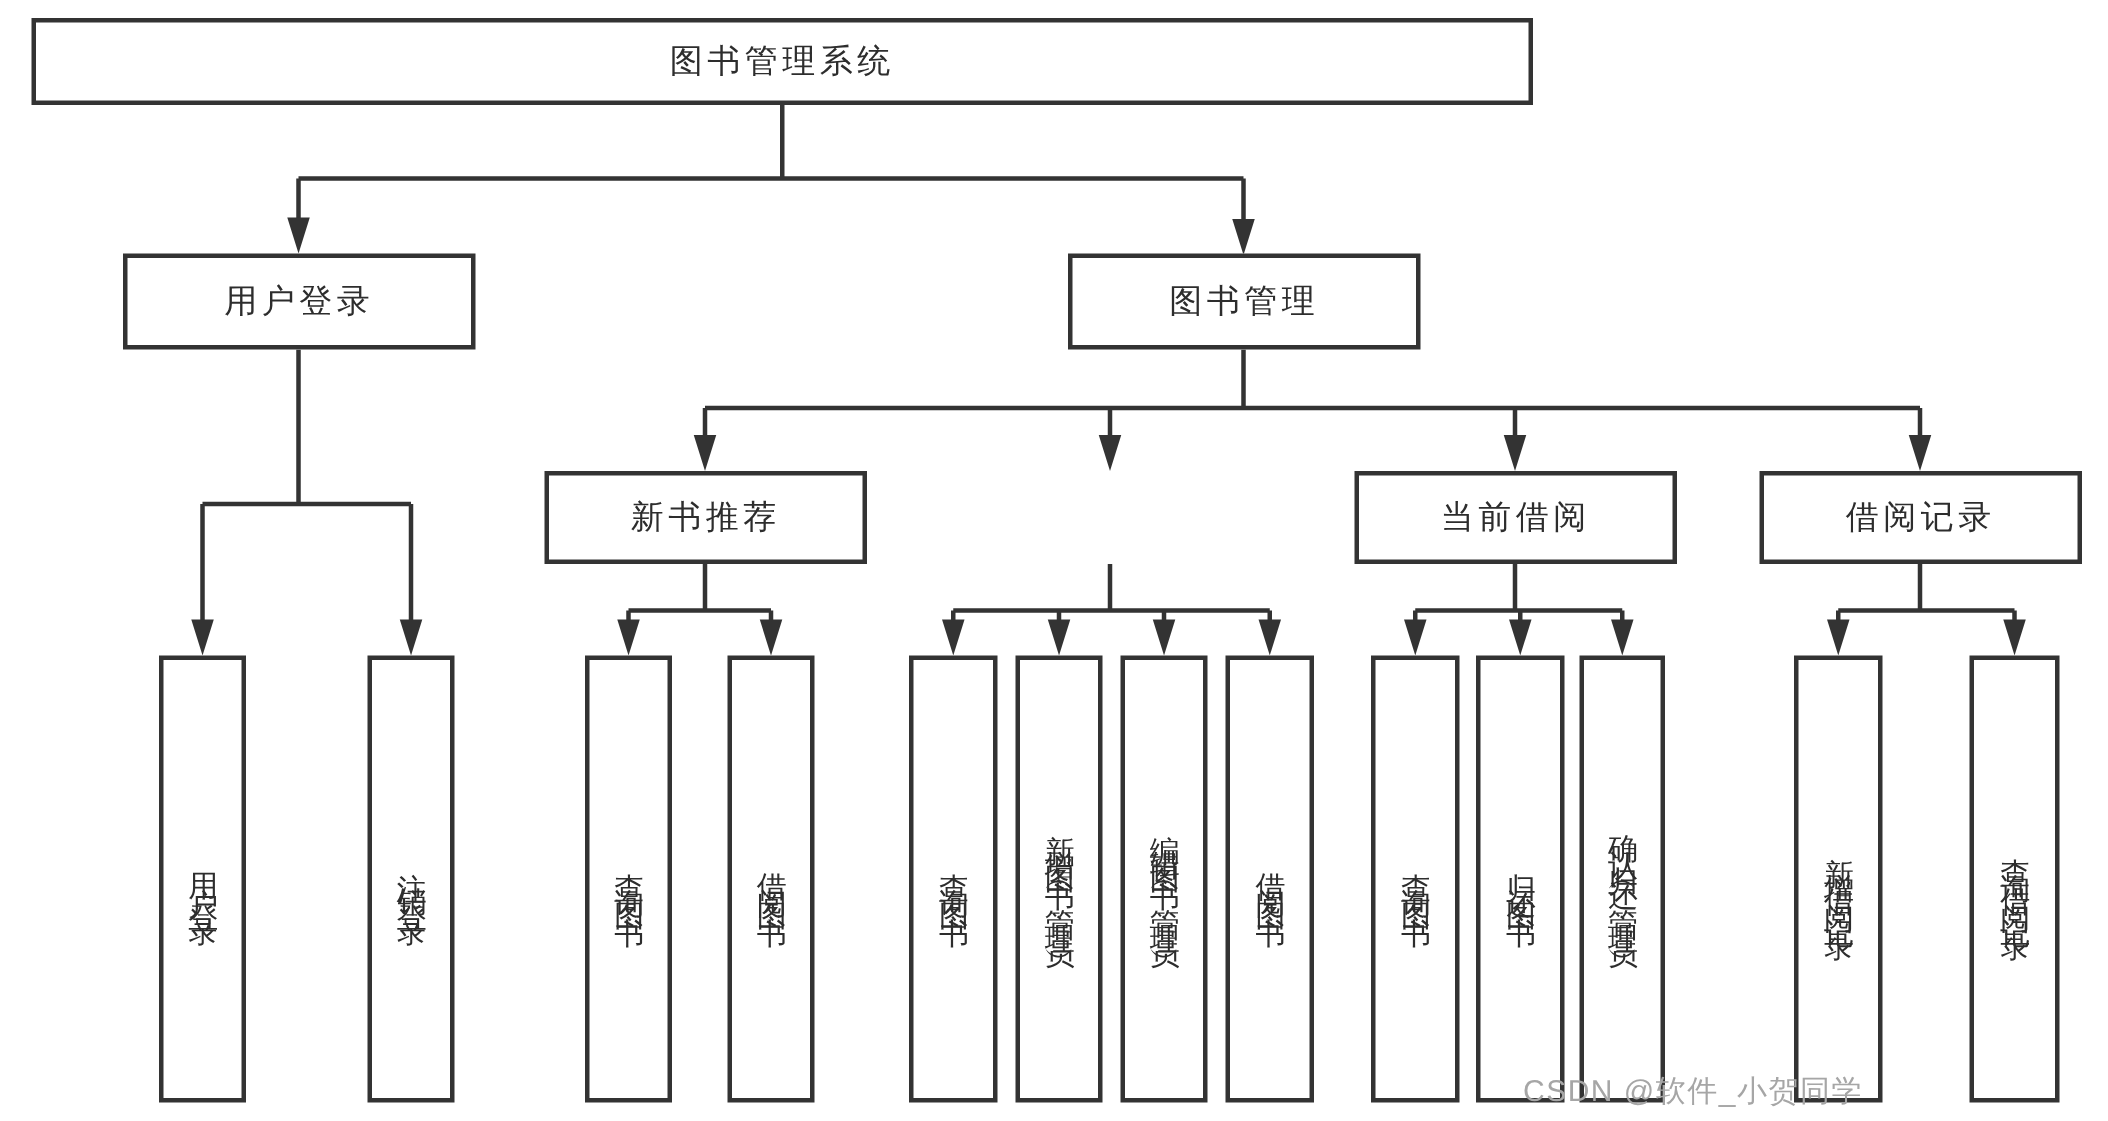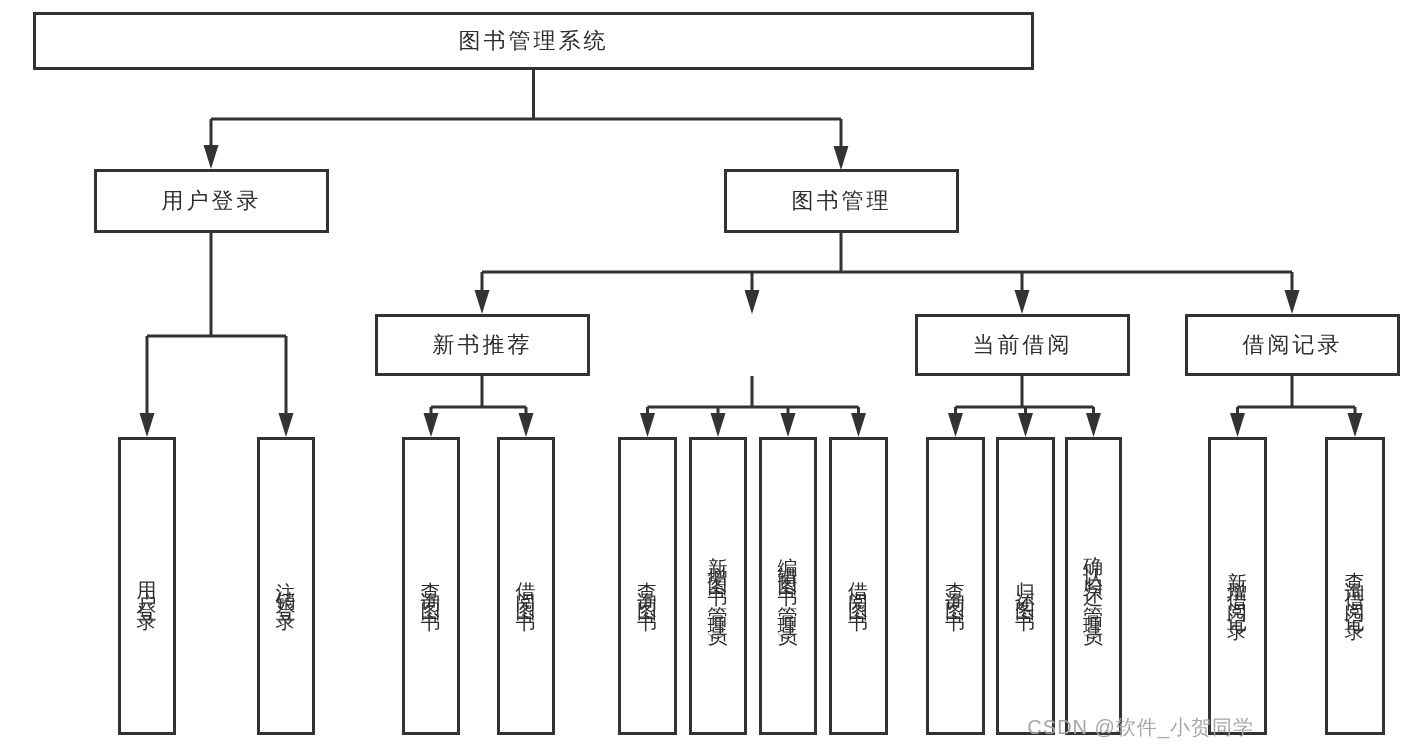--- a/index.html
+++ b/index.html
@@ -1,20 +1,20 @@
 <!DOCTYPE html>
 <html><head>
 <meta charset="utf-8">
 <style>
   html,body{margin:0;padding:0;background:#ffffff;}
   body{
     font-family:"Liberation Sans",sans-serif;
     width:1405px;height:747px;position:relative;overflow:hidden;
   }
-  .diagram{position:absolute;left:0;top:0;width:1254px;height:747px;margin-left:12px;}
+  .diagram{position:absolute;left:0;top:0;width:1254px;height:747px;}
   .connectors{position:absolute;left:0;top:0;z-index:1;}
   .connectors path{stroke:#333333;stroke-width:3;fill:none;}
   .connectors polygon{fill:#333333;stroke:none;}
   .node{
     position:absolute;box-sizing:border-box;z-index:2;
     background:#ffffff;border:3px solid #333333;
     display:flex;align-items:center;justify-content:center;
     font-size:22px;color:#2d2d2d;letter-spacing:3px;
     white-space:nowrap;
   }

